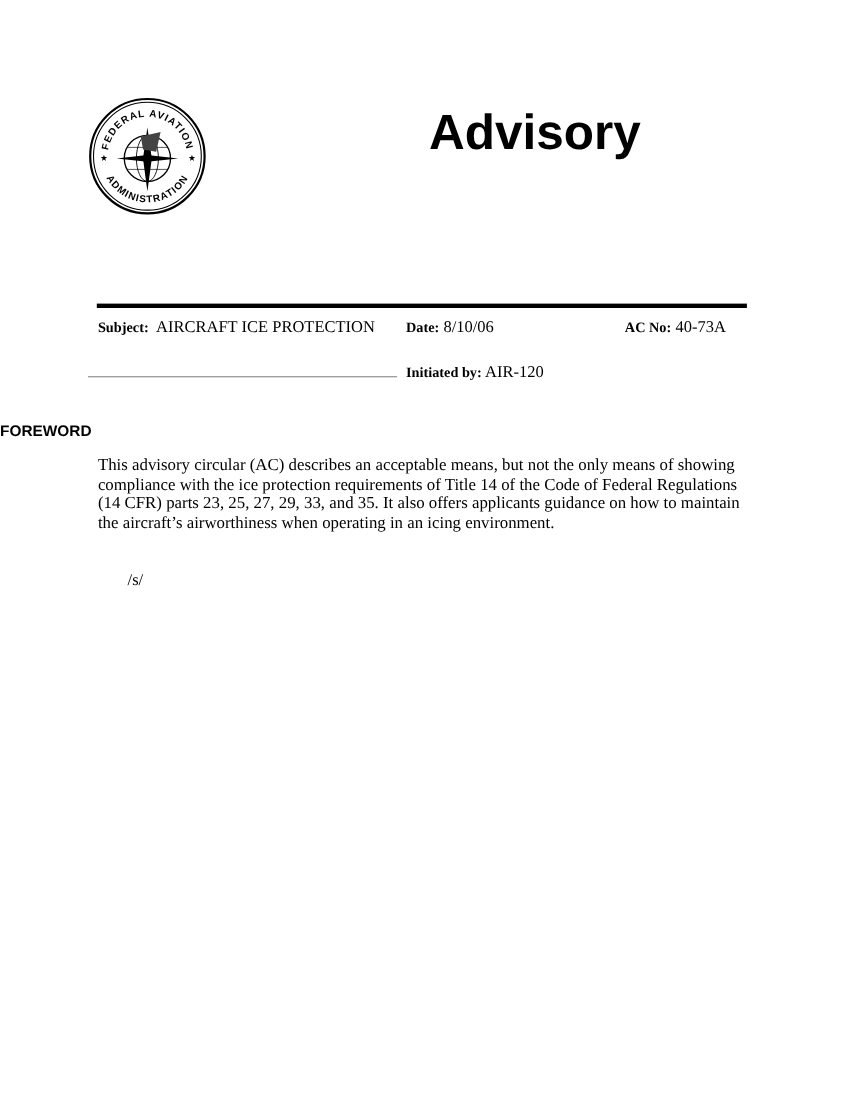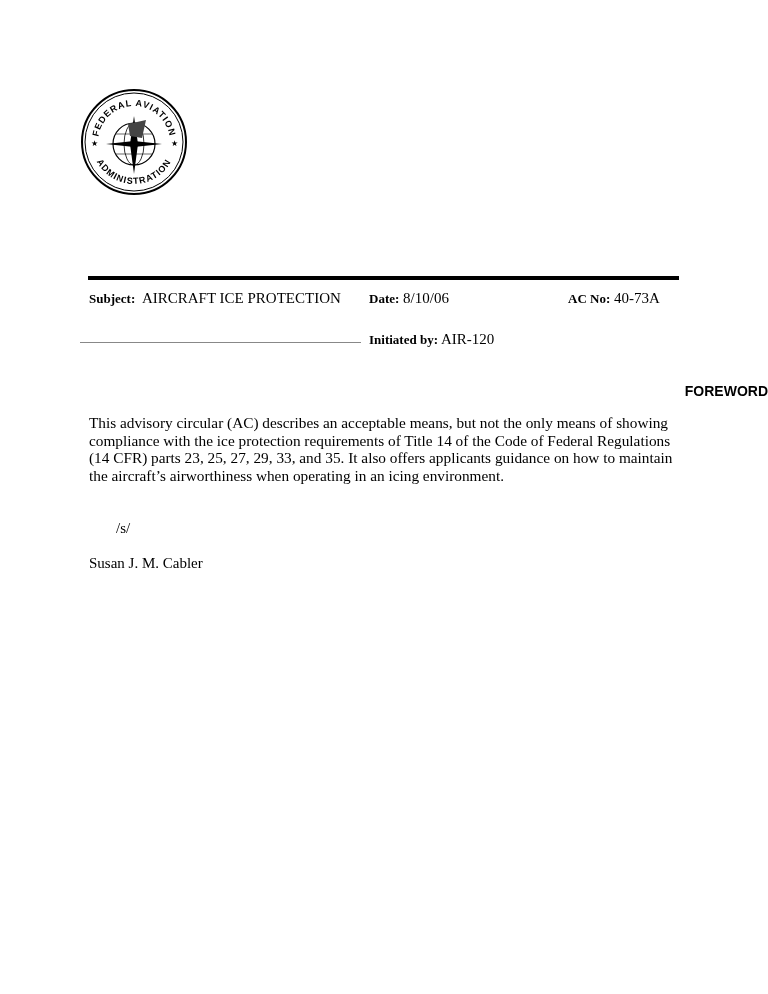--- a/index.html
+++ b/index.html
@@ -3,21 +3,21 @@
 <meta charset="utf-8">
 <style>
   html, body { margin: 0; padding: 0; background: #ffffff; }
   body { width: 768px; height: 994px; position: relative; overflow: hidden; color: #000; font-family: "Liberation Serif", serif; }
   .seal { position: absolute; left: 80px; top: 88px; width: 108px; height: 108px; }
   .title { position: absolute; left: 390px; top: 92px; font-family: "Liberation Sans", sans-serif; font-weight: bold; font-size: 45px; line-height: 56px; }
   .rule-thick { position: absolute; left: 88px; top: 276px; width: 591px; height: 4px; background: #000; }
   .meta { position: absolute; font-size: 15px; line-height: 18px; white-space: nowrap; }
   .meta b { font-size: 13px; }
   .rule-thin { position: absolute; left: 80px; top: 342px; width: 281px; height: 1px; background: #888; }
-  .heading { position: absolute; left: 0; width: 768px; top: 383px; text-align: right; font-family: "Liberation Sans", sans-serif; font-weight: bold; font-size: 14px; }
+  .heading { position: absolute; left: 0; width: 768px; top: 383px; text-align: left; font-family: "Liberation Sans", sans-serif; font-weight: bold; font-size: 14px; }
   .para { position: absolute; left: 89px; top: 414px; width: 600px; font-size: 15.3px; line-height: 17.5px; }
   .sig { position: absolute; left: 116px; top: 520px; font-size: 15px; }
   .signer { position: absolute; left: 89px; top: 555px; font-size: 15px; line-height: 17.5px; }
 </style>
 </head>
 <body>
 
 <div class="seal">
   <svg width="108" height="108" viewBox="0 0 108 108">
     <defs>
@@ -35,20 +35,21 @@
     <polygon points="26,56 54,53 82,56 54,59" fill="#000"></polygon>
     <polygon points="48,36 66,32 62,50 50,48" fill="#444"></polygon>
     <text font-size="9" font-family="Liberation Sans, sans-serif" font-weight="bold" letter-spacing="1"><textPath href="#topArc" startOffset="50%" text-anchor="middle">FEDERAL AVIATION</textPath></text>
     <text font-size="9" font-family="Liberation Sans, sans-serif" font-weight="bold" letter-spacing="1"><textPath href="#botArc" startOffset="50%" text-anchor="middle">ADMINISTRATION</textPath></text>
     <text x="11" y="58" font-size="8">★</text>
     <text x="91" y="58" font-size="8">★</text>
   </svg>
 </div>
 
 <div class="title">
+  <div>Advisory</div>
 </div>
 
 <div class="rule-thick"></div>
 
 <div class="meta" style="left:89px; top:289px;">
   <b>Subject:</b>&nbsp;
   <span>AIRCRAFT ICE PROTECTION</span>
 </div>
 <div class="meta" style="left:369px; top:289px;">
   <b>Date:</b>
@@ -63,14 +64,13 @@
   <span>AIR-120</span>
 </div>
 
 <div class="rule-thin"></div>
 
 <div class="heading">FOREWORD</div>
 <div class="para">This advisory circular (AC) describes an acceptable means, but not the only means of showing compliance with the ice protection requirements of Title 14 of the Code of Federal Regulations (14 CFR) parts 23, 25, 27, 29, 33, and 35.  It also offers applicants guidance on how to maintain the aircraft’s airworthiness when operating in an icing environment.</div>
 
 <div class="sig">/s/</div>
 <div class="signer">
-  <div>Susan J. M. Cabler</div>
 </div>
 
 </body></html>

